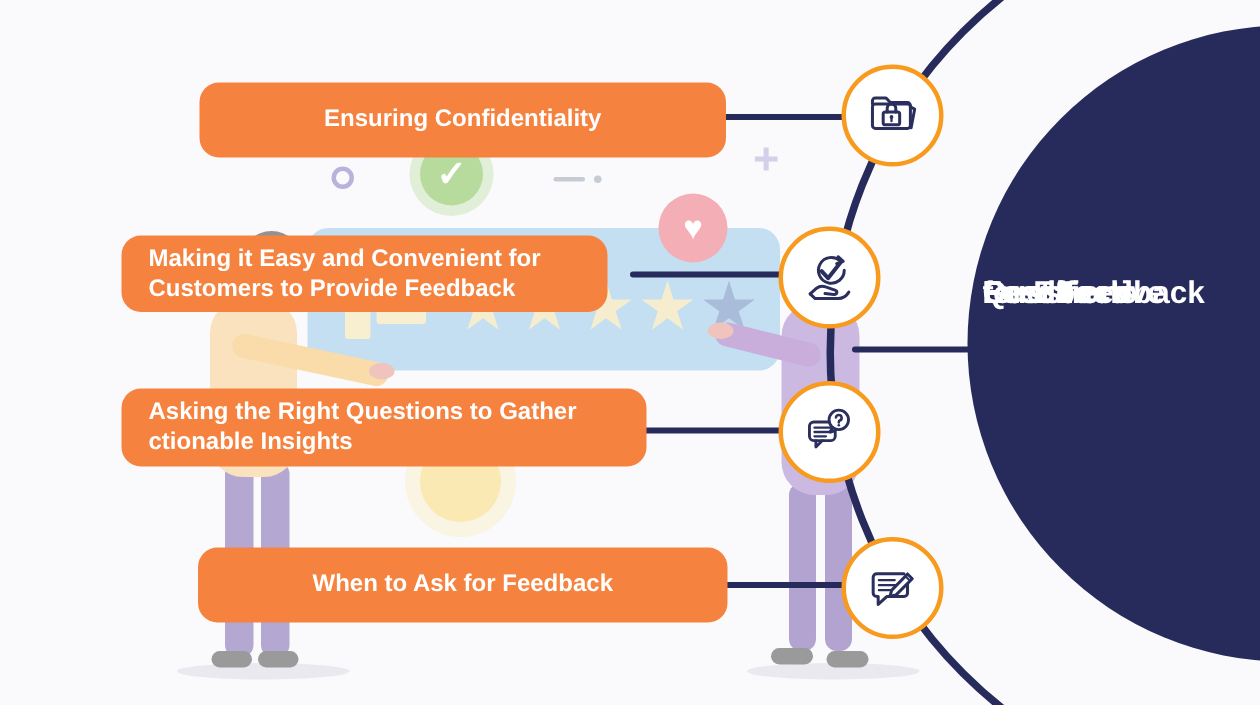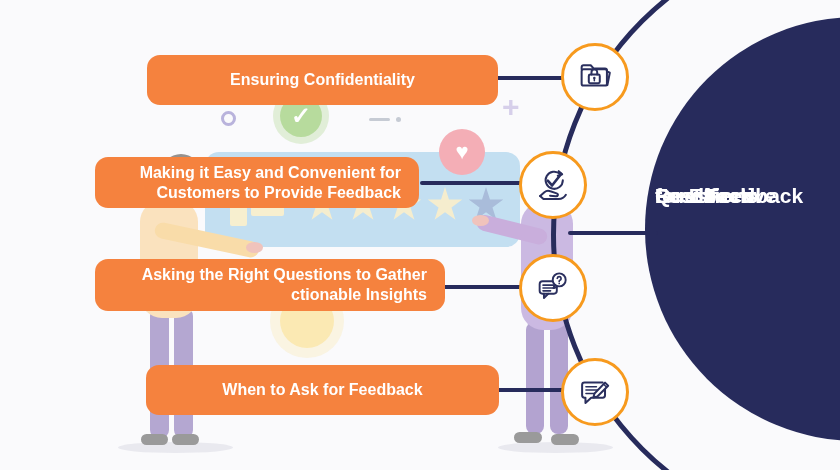--- a/index.html
+++ b/index.html
@@ -74,22 +74,22 @@
   .icircle{width:68px;height:68px;border-radius:50%;background:#ffffff;border:3px solid #f79a1e;
     display:flex;align-items:center;justify-content:center;}
   .icircle.i1{left:561px;top:43px;}
   .icircle.i2{left:519px;top:151px;}
   .icircle.i3{left:519px;top:254px;}
   .icircle.i4{left:561px;top:358px;}
   .icircle svg{position:static;}
 
   
   .obox{background:#f5823e;border-radius:13px;color:#ffffff;font-weight:bold;
-    display:flex;align-items:center;justify-content:center;text-align:right;
-    font-size:16px;line-height:20px;padding:4px 18px;margin-left:14px;}
+    display:flex;align-items:center;justify-content:center;text-align:left;
+    font-size:16px;line-height:20px;padding:4px 18px;}
   .obox.b1{left:133px;top:55px;width:351px;height:50px;}
   .obox.b2{left:81px;top:157px;width:324px;height:51px;}
   .obox.b3{left:81px;top:259px;width:350px;height:52px;}
   .obox.b4{left:132px;top:365px;width:353px;height:50px;}
 </style>
 </head>
 <body>
 
 <div id="stage">
 

